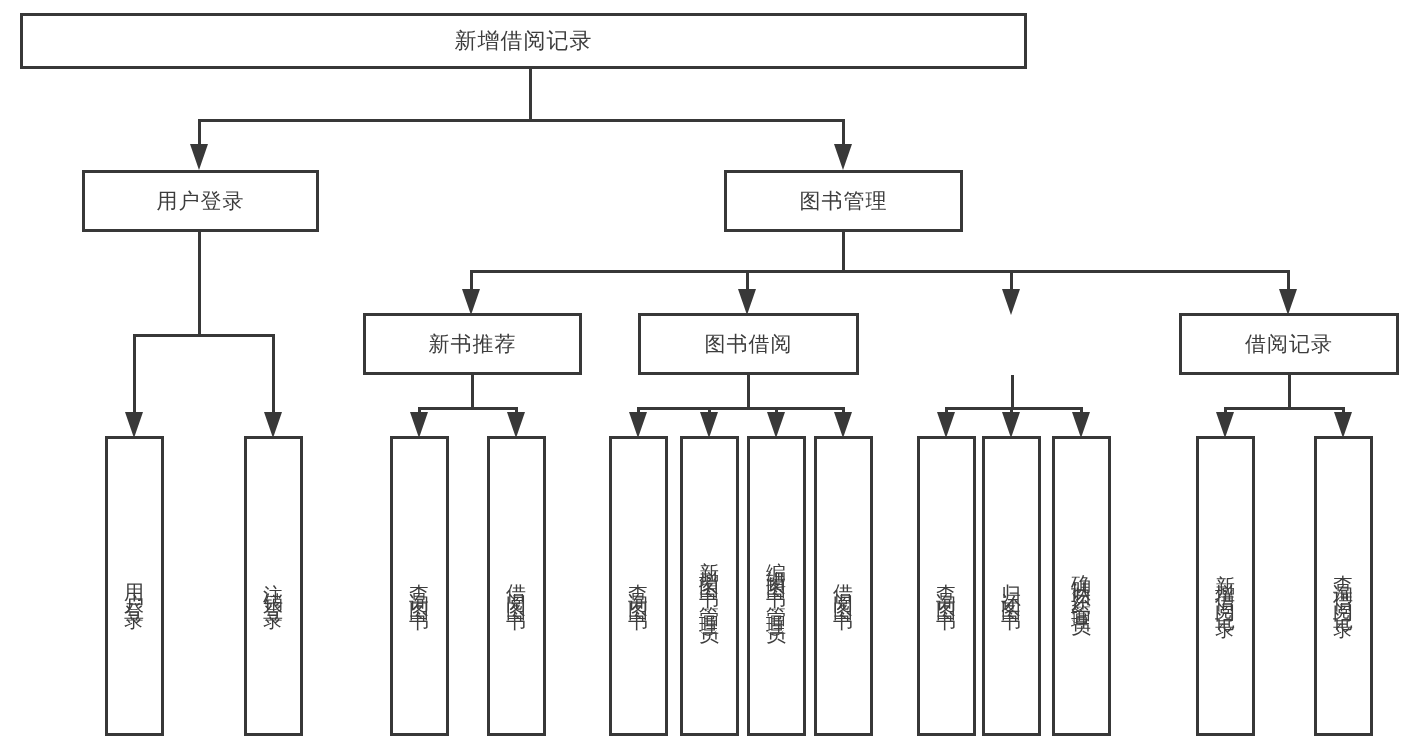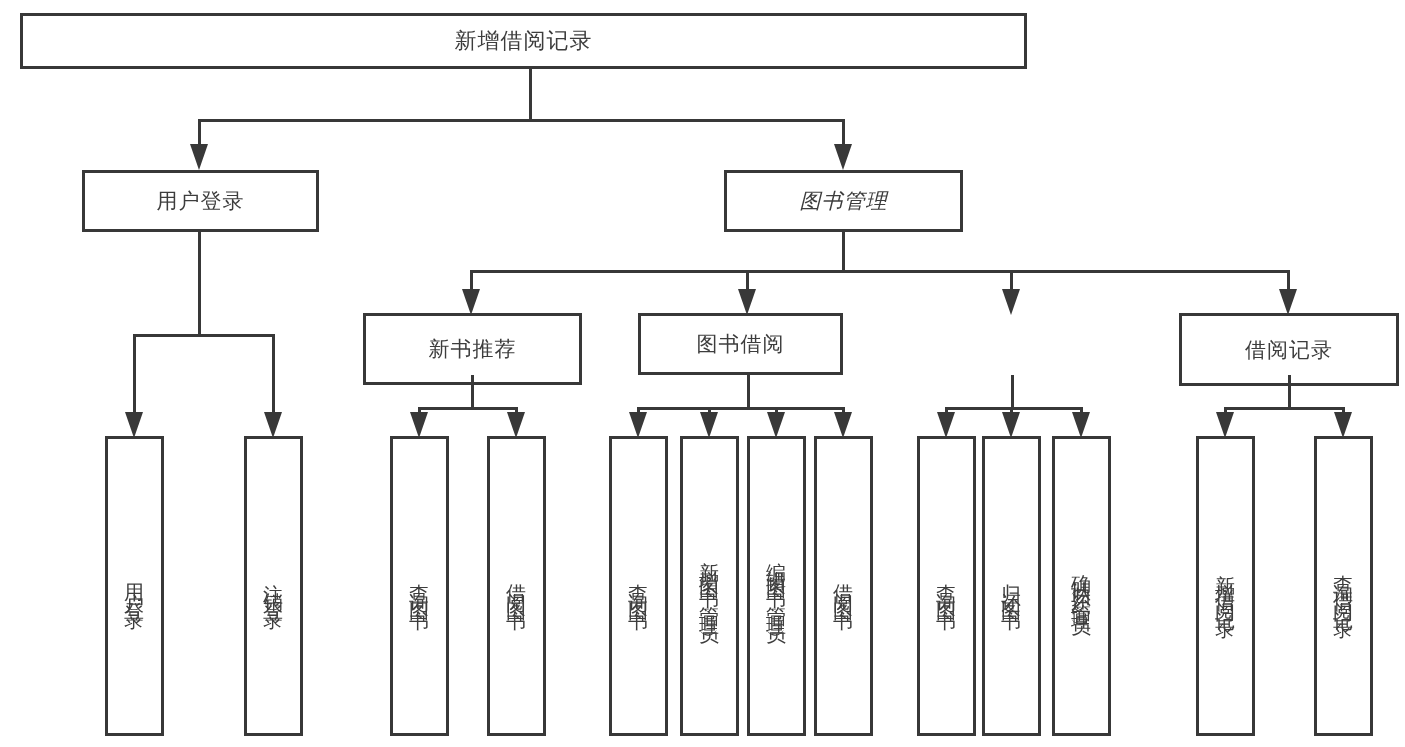--- a/index.html
+++ b/index.html
@@ -38,43 +38,43 @@
   <div class="box root" style="left:20px; top:13px; width:1007px; height:56px;">新增借阅记录</div>
 
   <div class="line" style="left:529px; top:69px; width:3px; height:53px;"></div>
   <div class="line" style="left:198px; top:119px; width:647px; height:3px;"></div>
   <div class="line" style="left:198px; top:119px; width:3px; height:30px;"></div>
   <div class="arrow" style="left:190px; top:144px;"></div>
   <div class="line" style="left:842px; top:119px; width:3px; height:30px;"></div>
   <div class="arrow" style="left:834px; top:144px;"></div>
 
   <div class="box" style="left:82px; top:170px; width:237px; height:62px;">用户登录</div>
-  <div class="box" style="left:724px; top:170px; width:239px; height:62px;font-style:italic;">图书管理</div>
+  <div class="box" style="left:724px; top:170px; width:239px; height:62px;">图书管理</div>
 
   <div class="line" style="left:198px; top:232px; width:3px; height:105px;"></div>
   <div class="line" style="left:133px; top:334px; width:142px; height:3px;"></div>
   <div class="line" style="left:133px; top:334px; width:3px; height:80px;"></div>
   <div class="arrow" style="left:125px; top:412px;"></div>
   <div class="line" style="left:272px; top:334px; width:3px; height:80px;"></div>
   <div class="arrow" style="left:264px; top:412px;"></div>
 
   <div class="line" style="left:842px; top:232px; width:3px; height:41px;"></div>
   <div class="line" style="left:470px; top:270px; width:819px; height:3px;"></div>
   <div class="line" style="left:470px; top:270px; width:3px; height:22px;"></div>
   <div class="arrow" style="left:462px; top:289px;"></div>
   <div class="line" style="left:746px; top:270px; width:3px; height:22px;"></div>
   <div class="arrow" style="left:738px; top:289px;"></div>
   <div class="line" style="left:1010px; top:270px; width:3px; height:22px;"></div>
   <div class="arrow" style="left:1002px; top:289px;"></div>
   <div class="line" style="left:1287px; top:270px; width:3px; height:22px;"></div>
   <div class="arrow" style="left:1279px; top:289px;"></div>
 
-  <div class="box" style="left:363px; top:313px; width:219px; height:72px;">新书推荐</div>
-  <div class="box" style="left:638px; top:313px; width:205px; height:62px;">图书借阅</div>
-  <div class="box" style="left:1179px; top:313px; width:220px; height:73px;">借阅记录</div>
+  <div class="box" style="left:363px; top:313px; width:219px; height:62px;">新书推荐</div>
+  <div class="box" style="left:638px; top:313px; width:221px; height:62px;">图书借阅</div>
+  <div class="box" style="left:1179px; top:313px; width:220px; height:62px;">借阅记录</div>
 
   <div class="line" style="left:471px; top:375px; width:3px; height:35px;"></div>
   <div class="line" style="left:418px; top:407px; width:100px; height:3px;"></div>
   <div class="line" style="left:418px; top:407px; width:3px; height:10px;"></div>
   <div class="arrow" style="left:410px; top:412px;"></div>
   <div class="line" style="left:515px; top:407px; width:3px; height:10px;"></div>
   <div class="arrow" style="left:507px; top:412px;"></div>
 
   <div class="line" style="left:747px; top:375px; width:3px; height:35px;"></div>
   <div class="line" style="left:637px; top:407px; width:208px; height:3px;"></div>

